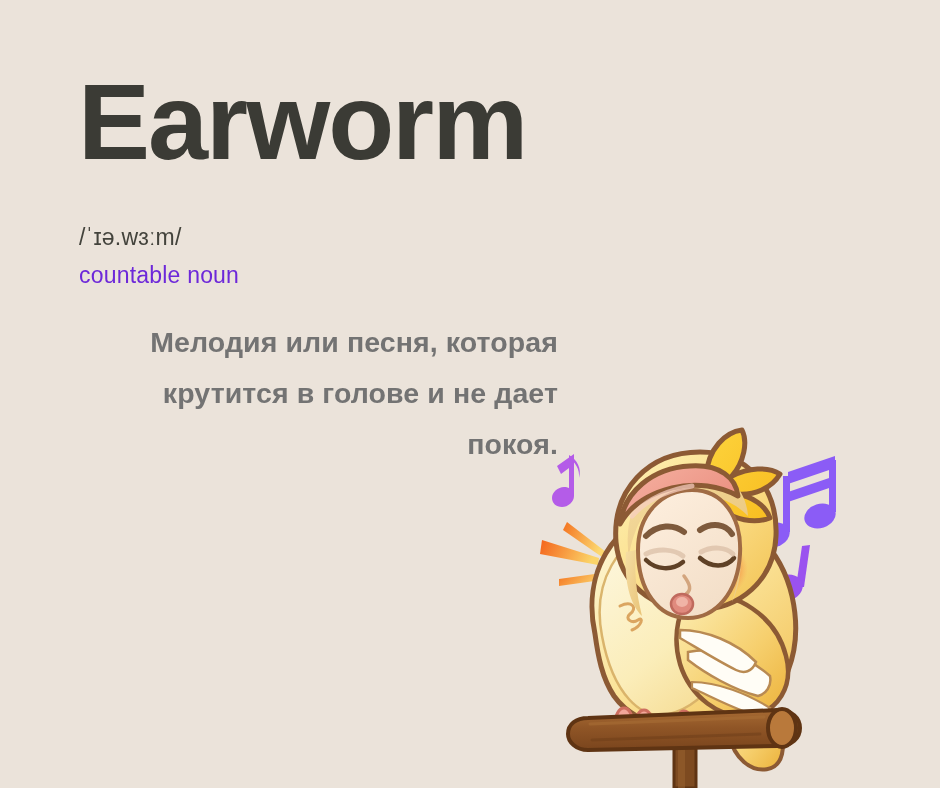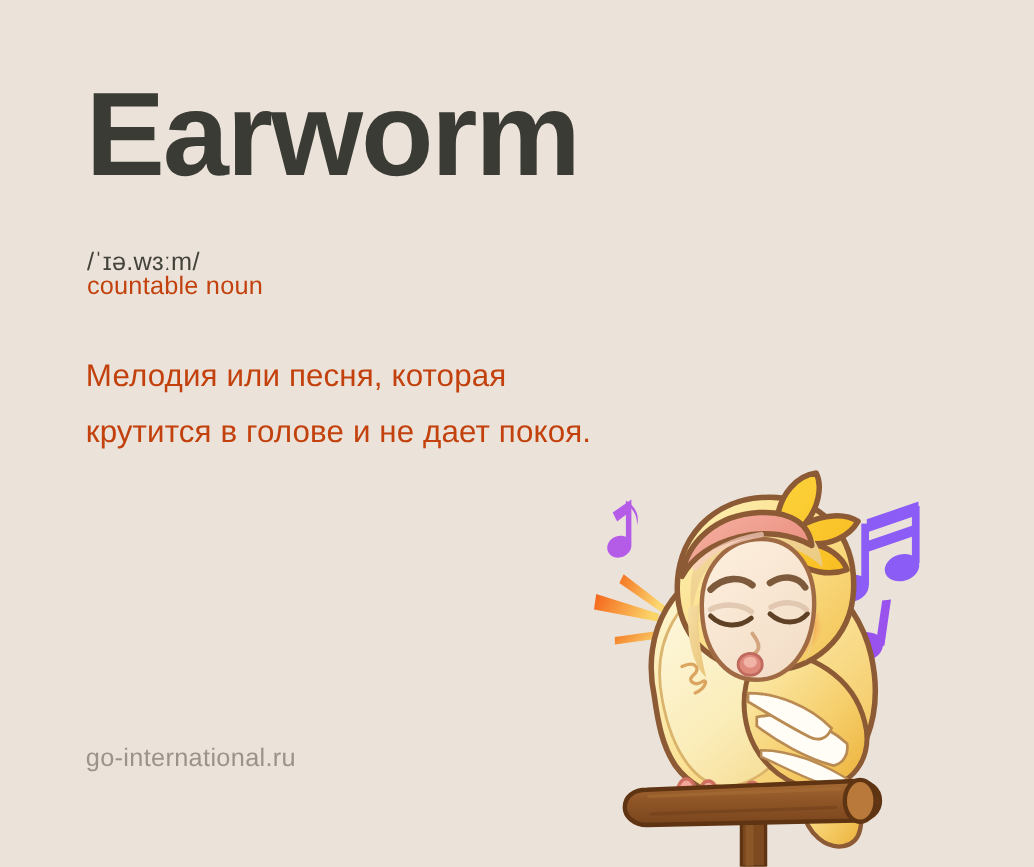--- a/index.html
+++ b/index.html
@@ -11,20 +11,21 @@
     height: 788px;
     background: #ebe3da;
     font-family: "Liberation Sans", sans-serif;
     overflow: hidden;
     position: relative;
   }
   #card {
     position: absolute;
     inset: 0;
     background: #ebe3da;
+    text-align: right;
   }
 
   
   #text-block {
     position: absolute;
     left: 78px;
     top: 0;
     width: 560px;
   }
   #word-title {
@@ -45,36 +46,36 @@
     font-size: 23px;
     font-weight: 400;
     color: #43433c;
     letter-spacing: 0.2px;
     white-space: nowrap;
     margin-top: 21px;
   }
   #part-of-speech {
     position: absolute;
     left: 1px;
-    top: 246px;
+    top: 262px;
     font-size: 23px;
     font-weight: 400;
-    color: #c2410c;
+    color: #6d28d9;
     letter-spacing: 0.2px;
     white-space: nowrap;
   }
   #definition {
     position: absolute;
     left: 0;
     top: 317px;
     width: 480px;
     font-size: 28.5px;
-    font-weight: 400;
+    font-weight: 700;
     line-height: 51px;
-    color: #c2410c;
+    color: #737373;
     letter-spacing: 0.1px;
   }
   #site-url {
     position: absolute;
     left: 78px;
     top: 675px;
     font-size: 23px;
     font-weight: 400;
     color: #9b9288;
     letter-spacing: 0.3px;
@@ -99,21 +100,20 @@
 
 <div id="card">
 
   <div id="text-block">
     <div id="word-title">Earworm</div>
     <div id="phonetic">/ˈɪə.wɜːm/</div>
     <div id="part-of-speech">countable noun</div>
     <div id="definition">Мелодия или песня, которая крутится в голове и не дает покоя.</div>
   </div>
 
-  <div id="site-url">go-international.ru</div>
 
   <div id="illustration">
     <svg viewBox="0 0 420 364" xmlns="http://www.w3.org/2000/svg">
       <defs>
         <linearGradient id="bodyGrad" x1="0.15" y1="0.1" x2="0.9" y2="0.95">
           <stop offset="0%" stop-color="#fdf4cd"></stop>
           <stop offset="45%" stop-color="#fbe49a"></stop>
           <stop offset="100%" stop-color="#f2c35b"></stop>
         </linearGradient>
         <linearGradient id="chestGrad" x1="0.2" y1="0.05" x2="0.75" y2="1">

